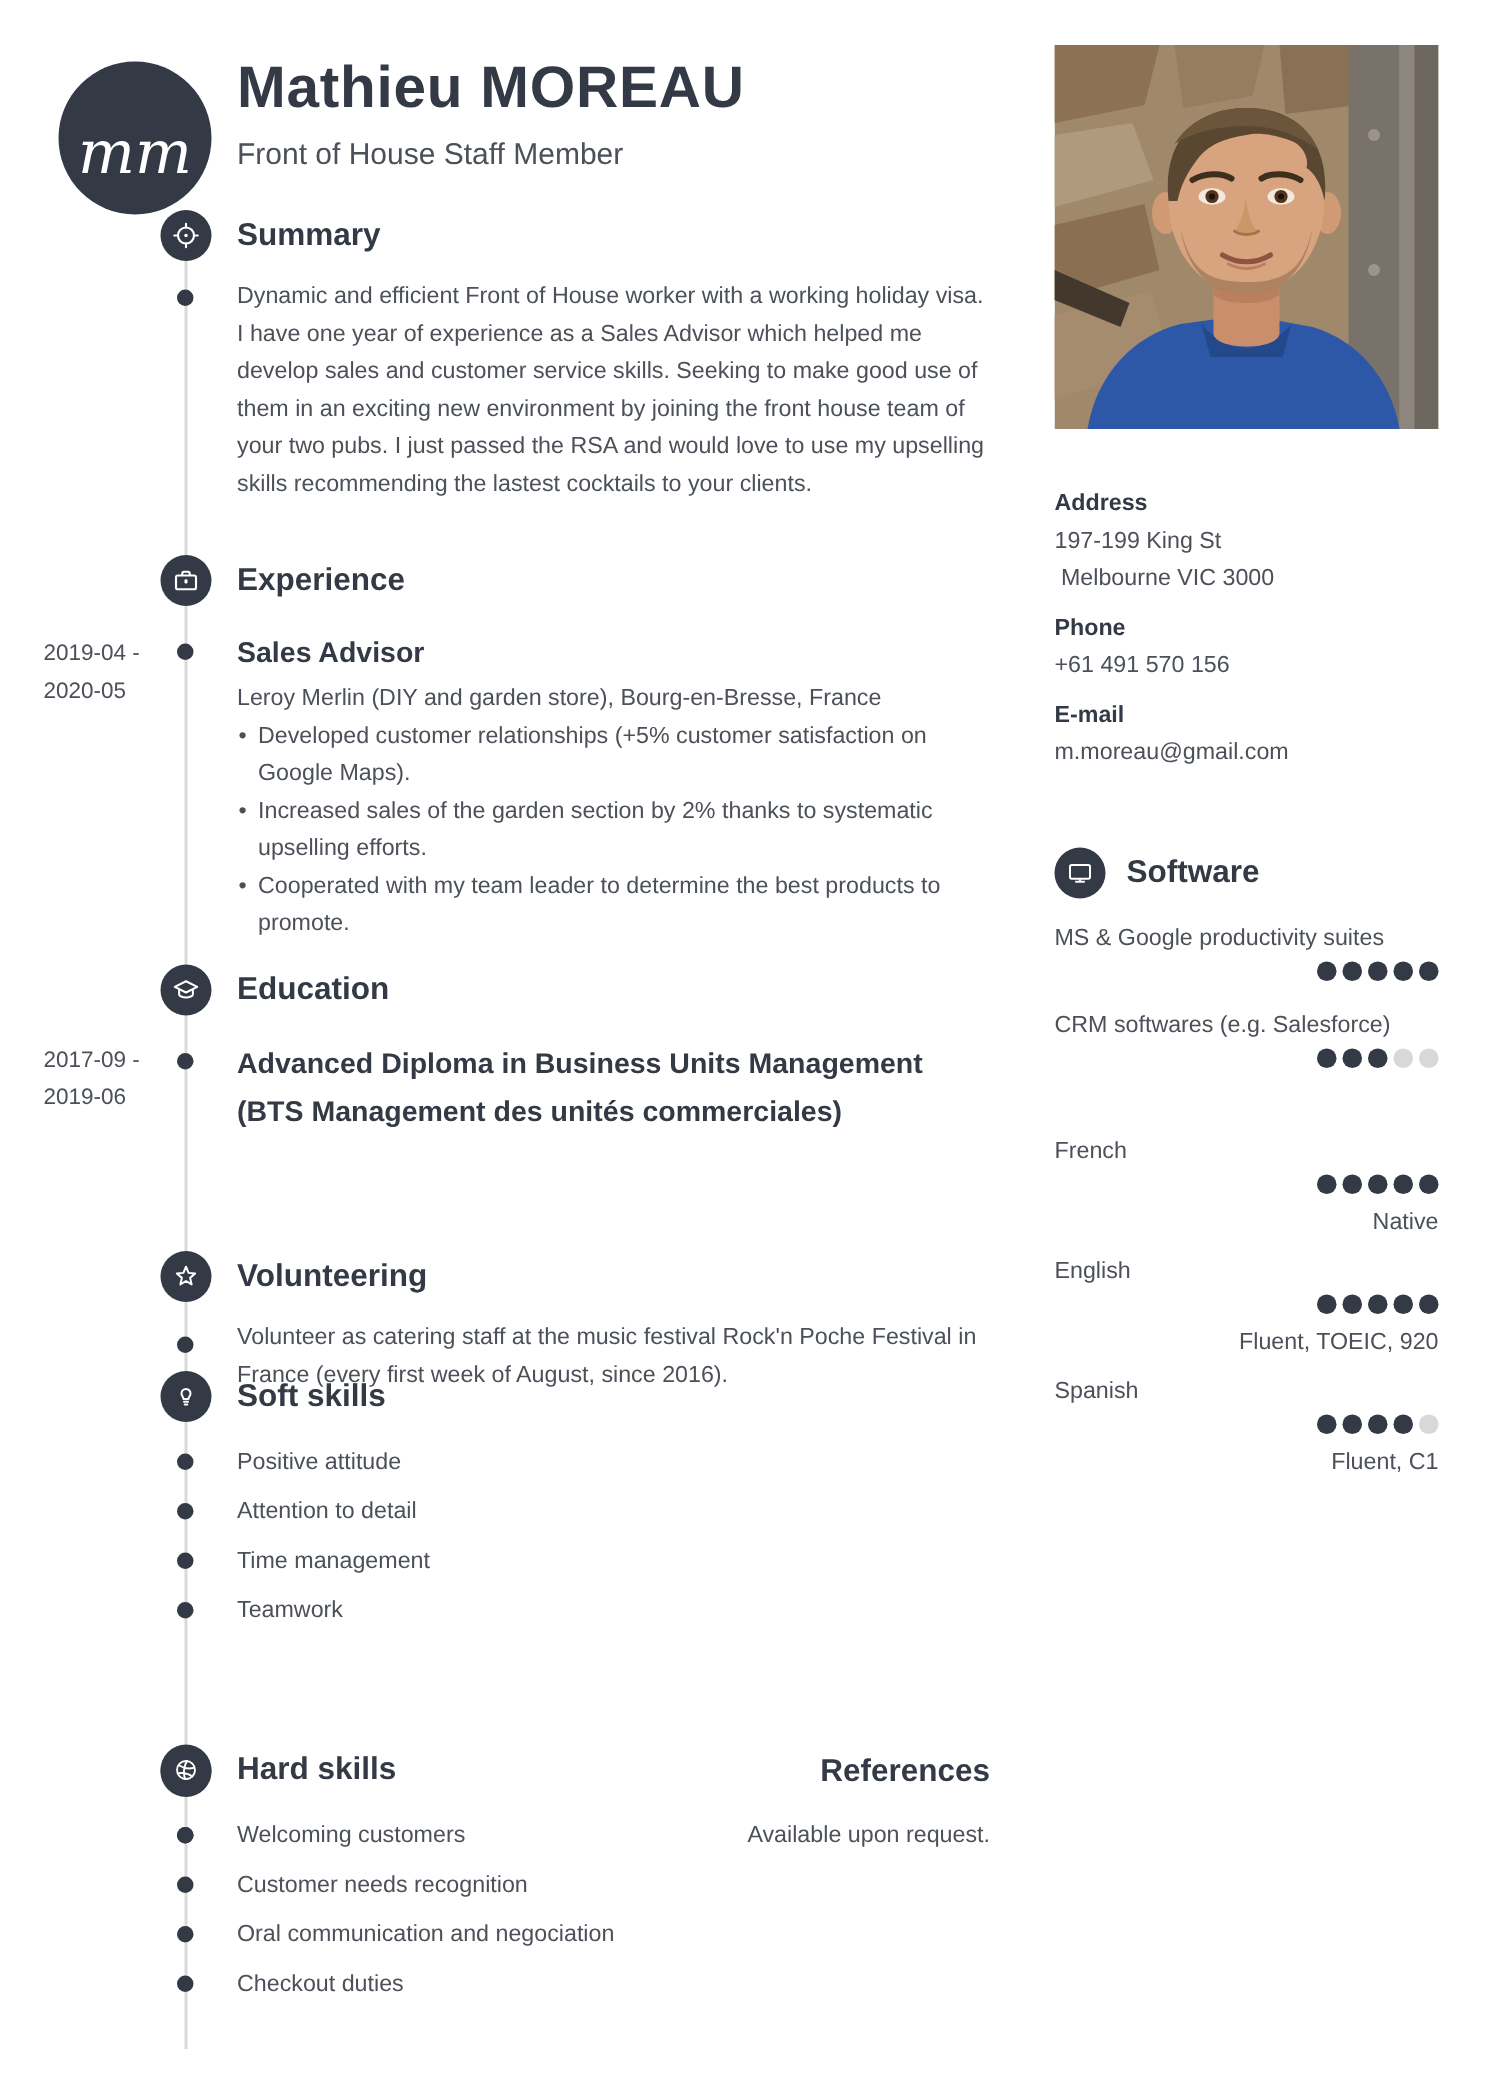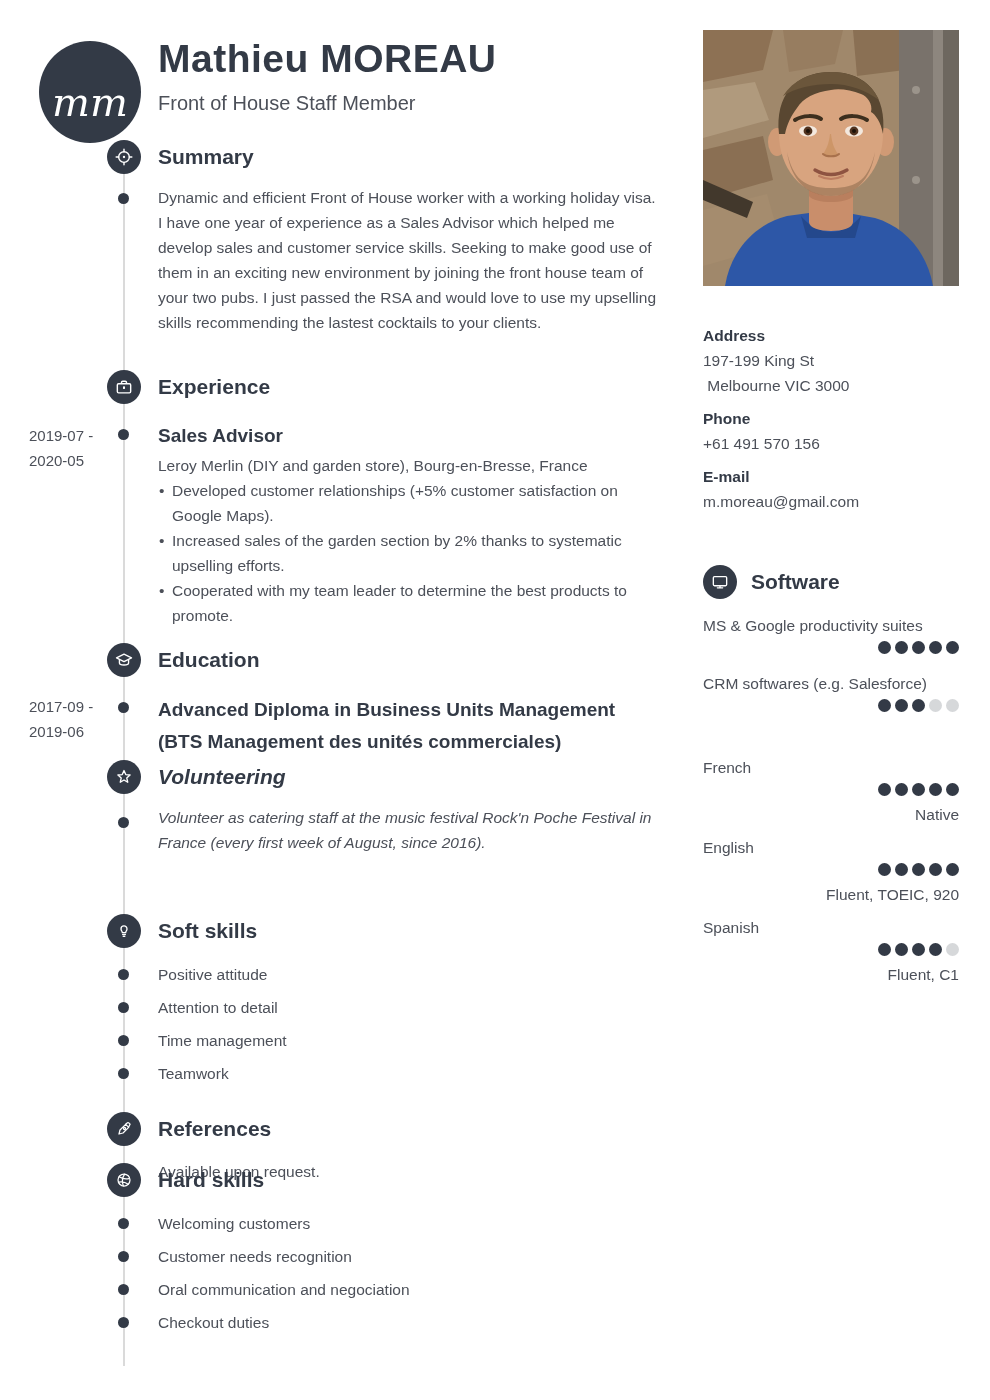--- a/index.html
+++ b/index.html
@@ -44,23 +44,23 @@
   ul.plain li{position:relative;font-size:15.5px;line-height:25px;color:var(--muted);margin-bottom:8px;}
   ul.plain li .tdot{top:7px;}
 
   
   .s-summary{top:140px;} .s-summary .entry{margin-top:11px;} .s-summary .tdot{top:8px;}
   .s-experience{top:370px;}
   .s-experience .entry{margin-top:19px;} .s-experience .entry>.tdot{top:6px;}
   .s-experience .company{margin-top:5px;}
   .s-education{top:643px;}
   .s-education .entry{margin-top:17px;} .s-education .entry>.tdot{top:8px;}
-  .s-volunteering{top:760px;font-style:italic;} .s-volunteering .entry{margin-top:11px;} .s-volunteering .tdot{top:12px;}
+  .s-volunteering{top:834px;} .s-volunteering .entry{margin-top:11px;} .s-volunteering .tdot{top:12px;}
   .s-softskills{top:914px;} .s-softskills ul{margin-top:14px;}
-  .s-references{top:1112px;} .s-references .entry{margin-top:13px;} .s-references .tdot{top:7px;}
+  .s-references{top:1164px;text-align:right;} .s-references .entry{margin-top:13px;} .s-references .tdot{top:7px;}
   .s-hardskills{top:1163px;} .s-hardskills ul{margin-top:14px;}
 
   
   .photo{position:absolute;left:703px;top:30px;width:256px;height:256px;}
   .rsec{position:absolute;left:703px;width:256px;}
   .r-personal{top:308px;} .r-software{top:565px;} .r-languages{top:741px;}
   .rhead-row{display:flex;align-items:center;gap:14px;height:34px;}
   .rhead-row .icon-circle{position:static;flex:0 0 34px;}
   .rhead{font-size:21px;line-height:34px;font-weight:700;color:var(--accent);}
   .field-label{font-size:15.5px;line-height:25px;font-weight:700;color:var(--accent);}
@@ -108,21 +108,21 @@
       <svg viewBox="0 0 24 24" fill="none" stroke="#ffffff" stroke-width="1.7" stroke-linejoin="round">
         <rect x="4" y="8" width="16" height="11" rx="1.5"></rect>
         <path d="M9 8V6.5A1.5 1.5 0 0 1 10.5 5h3A1.5 1.5 0 0 1 15 6.5V8"></path>
         <rect x="10.8" y="11" width="2.4" height="3.4" rx="1" fill="#ffffff" stroke="none"></rect>
       </svg>
     </span>
     <h2 class="lhead">Experience</h2>
     <div class="entry">
       <span class="tdot"></span>
       <div class="dates">
-        <div>2019-07 -</div>
+        <div>2019-04 -</div>
         <div>2020-05</div>
       </div>
       <h3 class="role">Sales Advisor</h3>
       <p class="body company">Leroy Merlin (DIY and garden store), Bourg-en-Bresse, France</p>
       <ul class="blist">
         <li>Developed customer relationships (+5% customer satisfaction on Google Maps).</li>
         <li>Increased sales of the garden section by 2% thanks to systematic upselling efforts.</li>
         <li>Cooperated with my team leader to determine the best products to promote.</li>
       </ul>
     </div>

